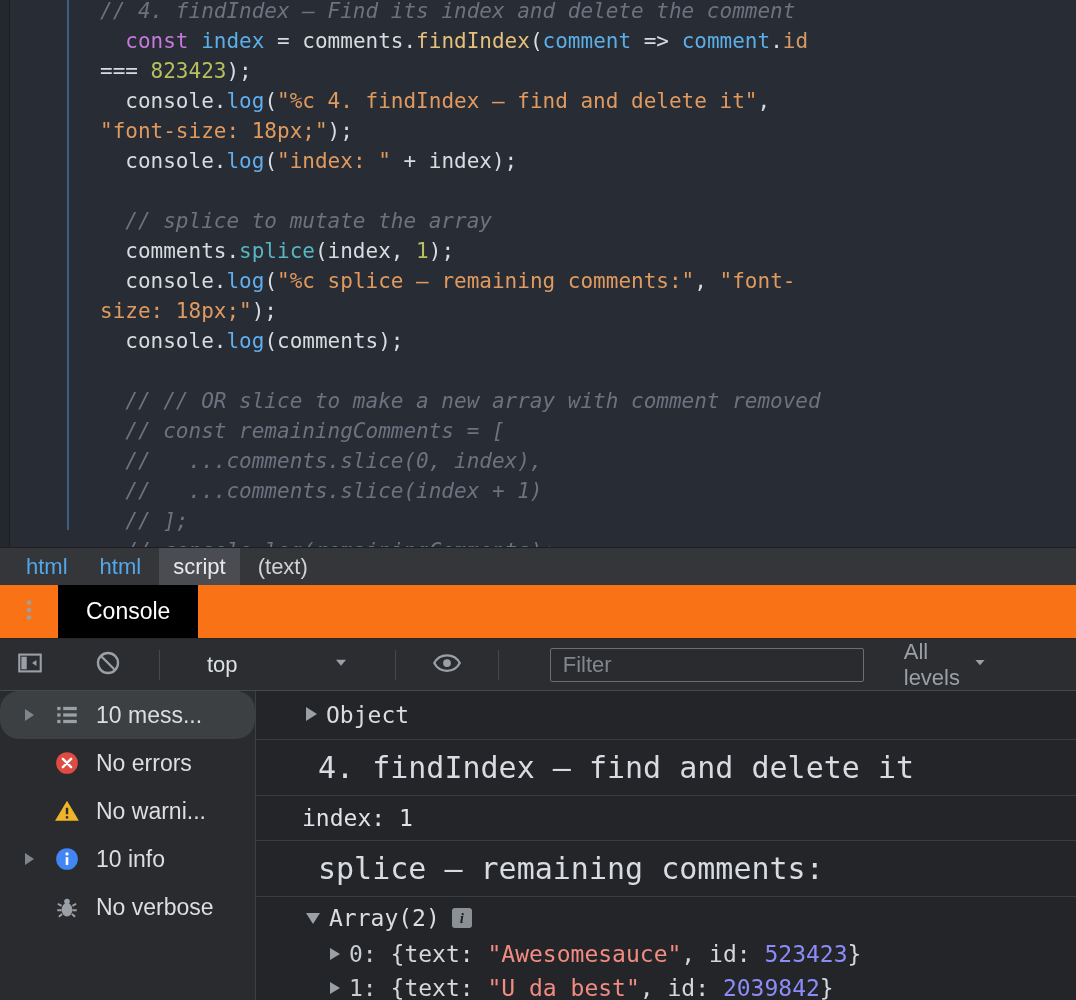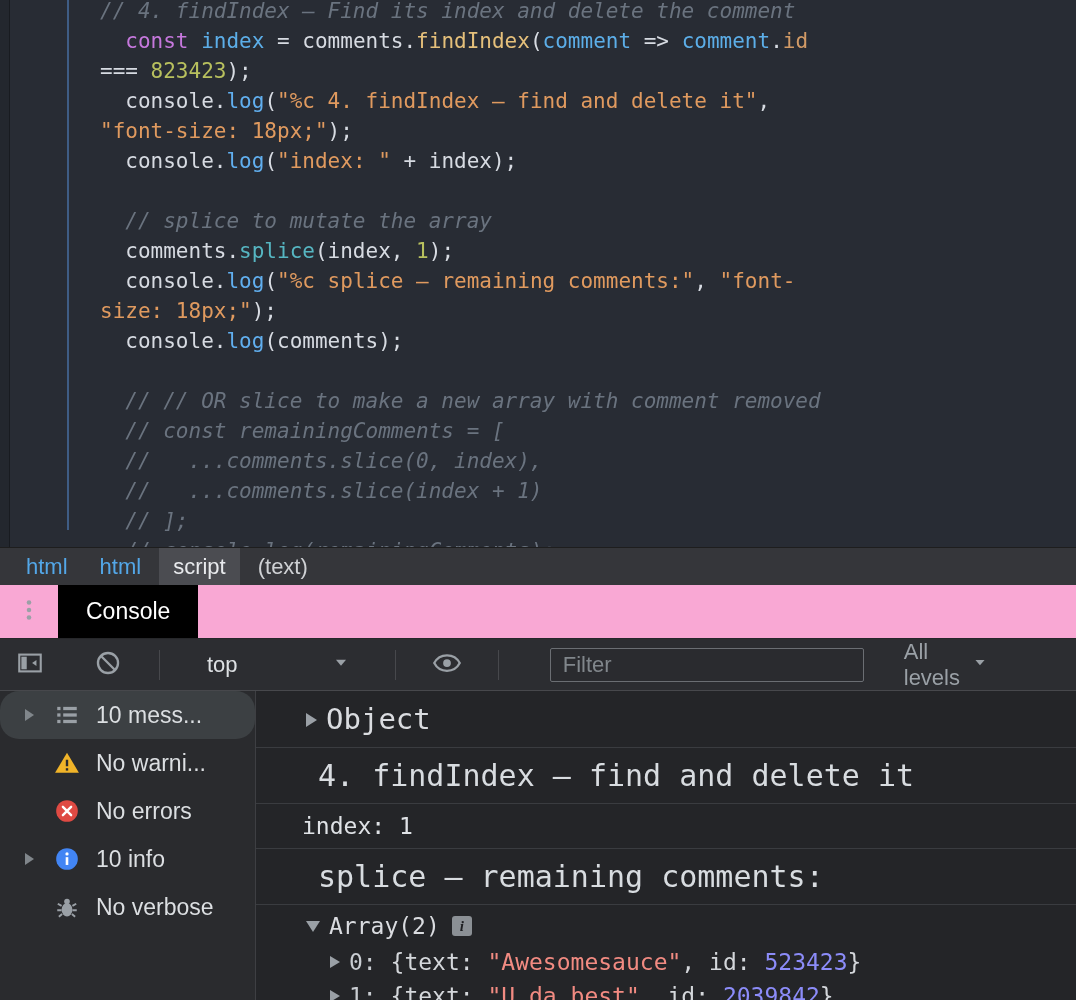--- a/index.html
+++ b/index.html
@@ -30,21 +30,21 @@
 
   
   .breadcrumbs { height:38px; flex:none; background:#35363a; border-top:1px solid #1e1e1e;
                  display:flex; align-items:stretch; font-size:22px; padding-left:12px; }
   .crumb { display:flex; align-items:center; padding:0 14px; margin-right:4px; cursor:default; }
   .crumb-link { color:var(--breadcrumb-link,#53a7e8); }
   .crumb-selected { background:#4b4c51; color:#e8eaed; }
   .crumb-plain { color:#cfd1d4; }
 
   
-  .drawer-tabs { height:54px; flex:none; background:#f9a8d4; border-bottom:1px solid #26272a;
+  .drawer-tabs { height:54px; flex:none; background:#f97316; border-bottom:1px solid #26272a;
                  display:flex; align-items:stretch; }
   .kebab { width:58px; display:flex; align-items:center; justify-content:center; }
   .tab-console { background:#000; color:#fff; font-size:23px;
                  display:flex; align-items:center; padding:0 28px; }
 
   
   .console-toolbar { height:52px; flex:none; background:#2c2d31; border-bottom:1px solid #47484c;
                      display:flex; align-items:center; padding:0 8px;gap:20px; }
   .tb-btn { background:none; border:none; width:44px; height:44px; flex:none;
             display:flex; align-items:center; justify-content:center; cursor:pointer; }
@@ -75,21 +75,21 @@
   .side-label { white-space:nowrap; }
 
   .console-messages { flex:1; overflow:hidden; font-family:"DejaVu Sans Mono", monospace;
                       color:#dfe2e6; }
   .msg-row { border-bottom:1px solid #3a3c40; }
   .tri { display:inline-block; width:0; height:0; vertical-align:2px; }
   .tri-r { border-left:11px solid #9aa0a6; border-top:7px solid transparent;
            border-bottom:7px solid transparent; margin-right:9px; }
   .tri-d { border-top:11px solid #9aa0a6; border-left:7px solid transparent;
            border-right:7px solid transparent; margin-right:9px; vertical-align:4px; }
-  .msg-collapsed { font-size:29px; padding:11px 0 11px 50px; }
+  .msg-collapsed { font-size:23px; padding:11px 0 11px 50px; }
   .msg-styled { font-size:30px; color:#d8dce0; padding:10px 0 10px 62px; white-space:pre; }
   .msg-plain { font-size:23px; padding:9px 0 9px 46px; }
   .msg-array { padding:8px 0 0 50px; border-bottom:none; }
   .array-header { font-size:23px; margin-bottom:6px; display:flex; align-items:center; }
   .obj-label { color:#dadce0; }
   .info-box { width:20px; height:20px; margin-left:12px; border-radius:3px; background:#8b9095;
               color:#1e1f22; display:inline-flex; align-items:center; justify-content:center;
               font:italic bold 15px "Liberation Serif", serif; }
   .array-item { font-size:23px; line-height:34px; padding-left:24px; white-space:pre; }
   .array-item .tri-r { border-left-width:10px; border-top-width:6px; border-bottom-width:6px; }
@@ -197,36 +197,36 @@
                 <rect x="8.5" y="16.5" width="12.5" height="3"></rect>
               </g>
             </svg>
           </span>
           <span class="side-label">10 mess...</span>
         </div>
         <div class="side-item">
           <span class="side-expander"></span>
           <span class="side-icon">
             <svg width="26" height="26" viewBox="0 0 24 24">
+              <circle cx="12" cy="12" r="10" fill="var(--error,#df4a43)"></circle>
+              <path d="M8.2 8.2l7.6 7.6M15.8 8.2l-7.6 7.6" stroke="#fff" stroke-width="2.2" stroke-linecap="round"></path>
+            </svg>
+          </span>
+          <span class="side-label">No errors</span>
+        </div>
+        <div class="side-item">
+          <span class="side-expander"></span>
+          <span class="side-icon">
+            <svg width="26" height="26" viewBox="0 0 24 24">
               <path d="M12 2.5L23 21H1z" fill="var(--warning,#f0b429)"></path>
               <rect x="10.9" y="9" width="2.2" height="6" fill="#2a2b2e"></rect>
               <rect x="10.9" y="16.8" width="2.2" height="2.2" fill="#2a2b2e"></rect>
             </svg>
           </span>
           <span class="side-label">No warni...</span>
-        </div>
-        <div class="side-item">
-          <span class="side-expander"></span>
-          <span class="side-icon">
-            <svg width="26" height="26" viewBox="0 0 24 24">
-              <circle cx="12" cy="12" r="10" fill="var(--error,#df4a43)"></circle>
-              <path d="M8.2 8.2l7.6 7.6M15.8 8.2l-7.6 7.6" stroke="#fff" stroke-width="2.2" stroke-linecap="round"></path>
-            </svg>
-          </span>
-          <span class="side-label">No errors</span>
         </div>
         <div class="side-item">
           <span class="side-expander">
             <span class="side-tri"></span>
           </span>
           <span class="side-icon">
             <svg width="26" height="26" viewBox="0 0 24 24">
               <circle cx="12" cy="12" r="10" fill="var(--info,#4285f4)"></circle>
               <rect x="10.8" y="10.3" width="2.4" height="7.2" fill="#fff"></rect>
               <circle cx="12" cy="7.3" r="1.5" fill="#fff"></circle>

